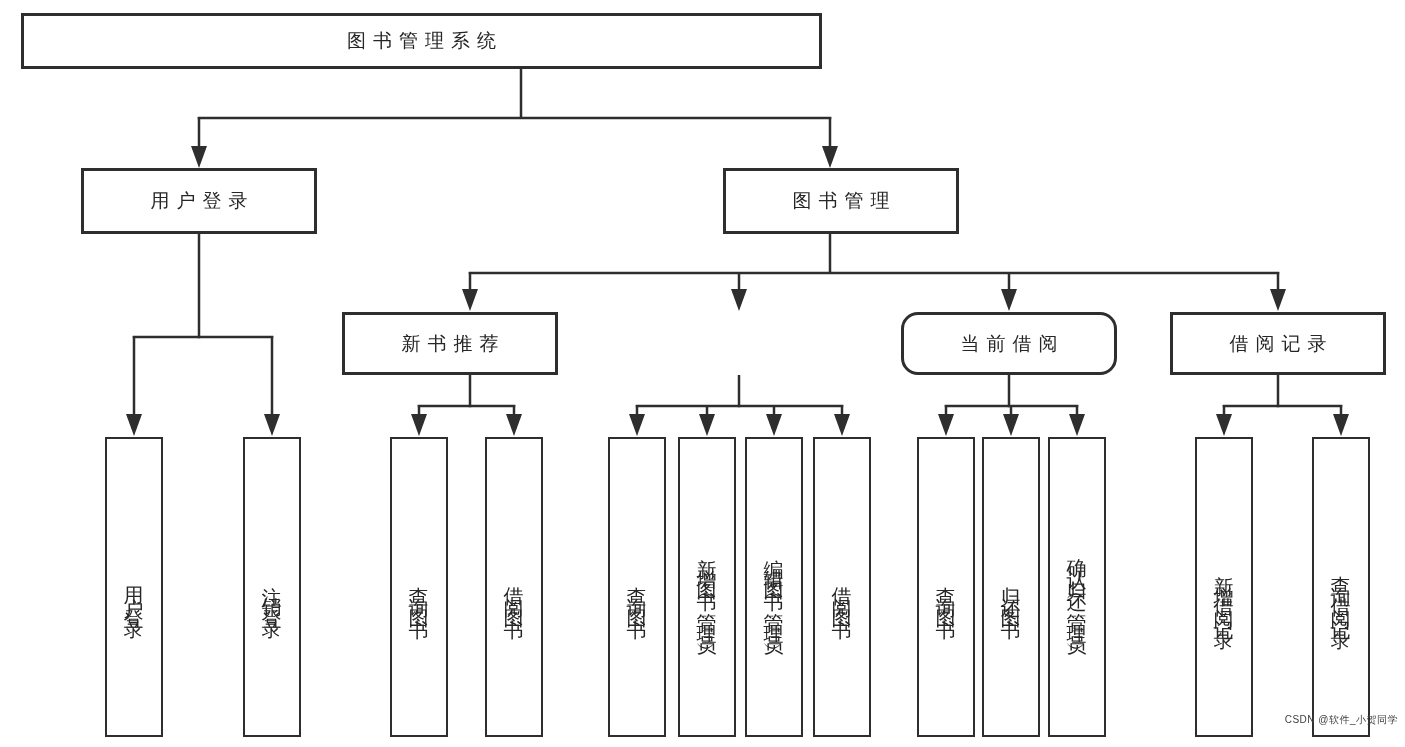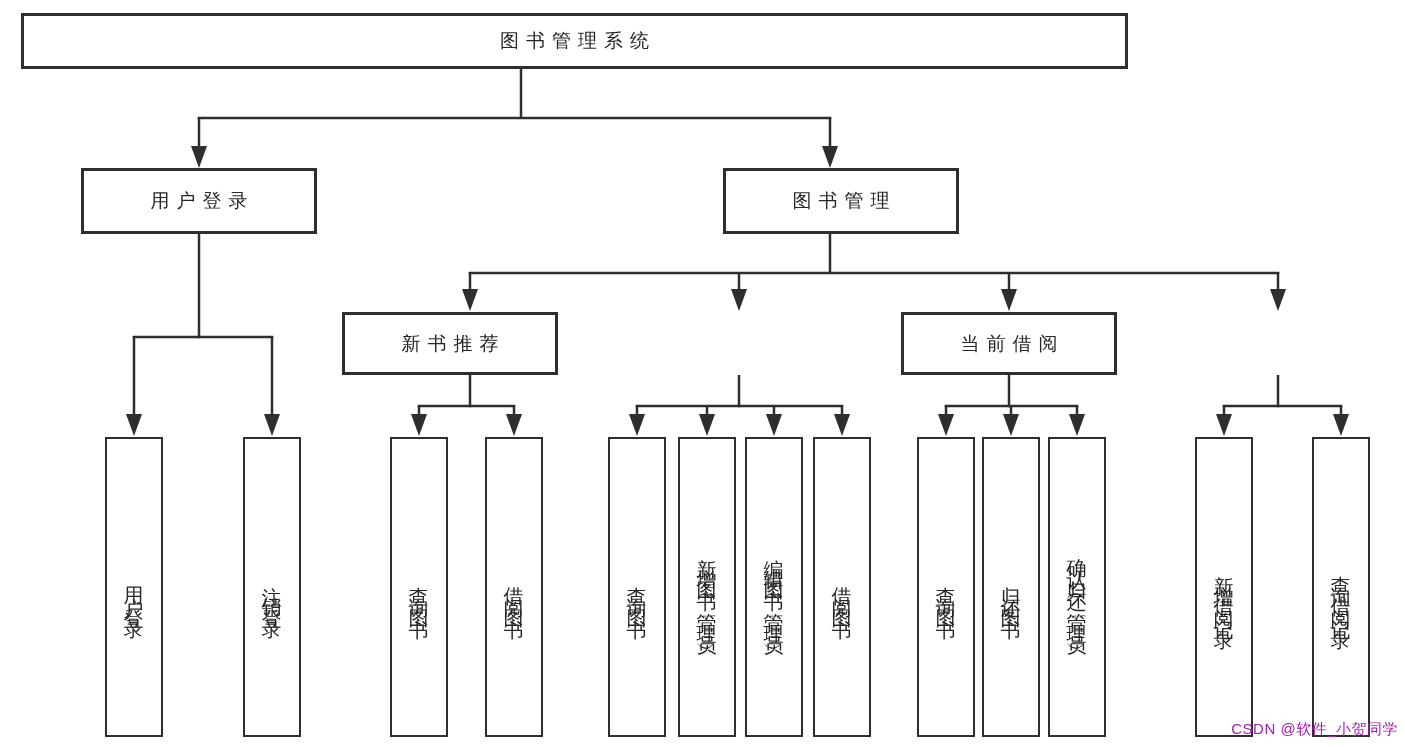--- a/index.html
+++ b/index.html
@@ -34,44 +34,44 @@
     writing-mode:vertical-rl;
     text-orientation:mixed;
     font-size:20px;
     line-height:1;
     letter-spacing:11px;
     margin-bottom:-11px; 
     color:#262626;
     white-space:nowrap;
   }
   
-  .pos-root{left:21px;top:13px;width:1107px;height:56px;font-family:Liberation Mono, monospace;}
+  .pos-root{left:21px;top:13px;width:801px;height:56px;font-family:Liberation Mono, monospace;}
   
   .pos-l2-0{left:81px;top:168px;width:236px;height:66px;}
   .pos-l2-1{left:712px;top:168px;width:236px;height:66px;margin-left:11px;}
   
   .lvl3{top:312px;width:216px;height:63px;position:absolute;}
   .pos-l3-0{left:342px;}
   .pos-l3-1{left:631px;}
-  .pos-l3-2{left:901px;}
+  .pos-l3-2{left:901px;border-radius:17px;}
   .pos-l3-3{left:1170px;}
   
   .leaf{top:437px;width:58px;height:300px;position:absolute;}
   .pos-leaf-a0{left:105px;}  .pos-leaf-a1{left:243px;}
   .pos-leaf-b0{left:390px;}  .pos-leaf-b1{left:485px;}
   .pos-leaf-c0{left:608px;}  .pos-leaf-c1{left:678px;}
   .pos-leaf-c2{left:745px;}  .pos-leaf-c3{left:813px;}
   .pos-leaf-d0{left:917px;}  .pos-leaf-d1{left:982px;}
   .pos-leaf-d2{left:1048px;}
   .pos-leaf-e0{left:1195px;} .pos-leaf-e1{left:1312px;}
   .watermark{
     position:absolute;
-    right:7px;bottom:8px;
-    font-size:15px;
-    color:#a21caf;
+    right:7px;bottom:20px;
+    font-size:10px;
+    color:#404040;
     z-index:10;
     letter-spacing:0.5px;
     white-space:nowrap;
   }
 </style>
 </head>
 <body>
 
 <div id="stage">
 
@@ -151,20 +151,23 @@
   <div class="node pos-l2-1">
     <span class="h-label">图书管理</span>
   </div>
 
   <div class="node lvl3 pos-l3-0">
     <span class="h-label">新书推荐</span>
   </div>
   <div class="node lvl3 pos-l3-2">
     <span class="h-label">当前借阅</span>
   </div>
+  <div class="node lvl3 pos-l3-3">
+    <span class="h-label">借阅记录</span>
+  </div>
 
   <div class="node leaf pos-leaf-a0">
     <span class="v-label">用户登录</span>
   </div>
   <div class="node leaf pos-leaf-a1">
     <span class="v-label">注销登录</span>
   </div>
 
   <div class="node leaf pos-leaf-b0">
     <span class="v-label">查询图书</span>

